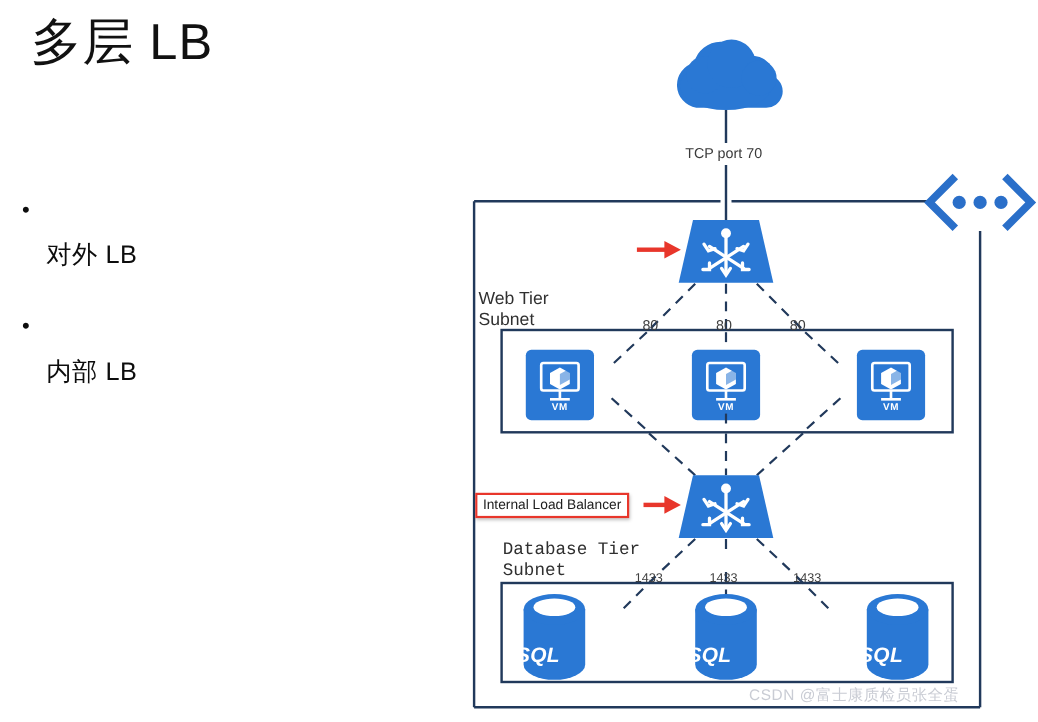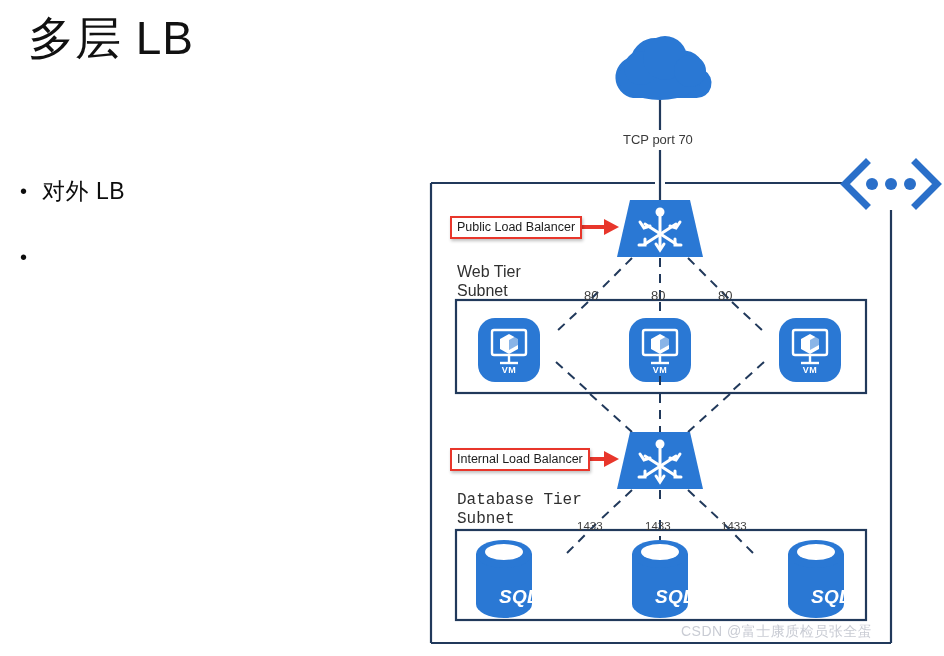--- a/index.html
+++ b/index.html
@@ -23,21 +23,21 @@
   #bullets{position:absolute;left:20px;top:175px;width:360px;}
   .bullet{
     display:flex;align-items:flex-start;
     font-size:23px;line-height:32px;color:#0d0d0d;
     margin-bottom:34px;
   }
   .bullet .dot{
     width:22px;flex:0 0 22px;
     font-size:20px;line-height:32px;text-align:left;color:#0d0d0d;
   }
-  .bullet .btext{letter-spacing:0.5px;}
+  .bullet .btext{letter-spacing:0.5px;margin-top:40px;}
 
   
   #diagram{position:absolute;left:0;top:0;width:944px;height:656px;pointer-events:none;}
   #diagram svg{display:block;}
 
   
   .dlabel{
     position:absolute;
     font-size:13px;color:#3a3a3a;
     white-space:nowrap;
@@ -60,35 +60,35 @@
     padding:2px 5px 3px 5px;
     font-size:12.5px;
     color:#1c1c1c;
     white-space:nowrap;
     box-shadow:1px 2px 3px rgba(0,0,0,0.25);
   }
   .vmbox{
     position:absolute;
     width:62px;height:64px;
     background:#2a78d4;
-    border-radius:17px;
+    border-radius:5px;
     display:flex;flex-direction:column;
     align-items:center;justify-content:center;
   }
   .vmbox .vmlabel{
     color:#ffffff;font-size:9px;font-weight:bold;
     letter-spacing:0.6px;margin-top:1px;
   }
   .sqlbox{
     position:absolute;
     width:70px;height:84px;
   }
   .sqlbox .sqltext{
     position:absolute;left:0;right:0;top:38px;
-    text-align:right;color:#ffffff;
+    text-align:left;color:#ffffff;
     font-size:19px;font-weight:bold;font-style:italic;
     letter-spacing:0.3px;
   }
   #watermark{
     position:absolute;left:681px;top:623px;
     font-size:14px;color:#c9ccd4;
     white-space:nowrap;
     letter-spacing:0.5px;
   }
 </style>
@@ -99,20 +99,21 @@
 
   <div id="title">多层 LB</div>
 
   <div id="bullets">
     <div class="bullet">
       <span class="dot">•</span>
       <span class="btext">对外 LB</span>
     </div>
     <div class="bullet">
       <span class="dot">•</span>
+      <span class="btext">内部 LB</span>
     </div>
   </div>
 
   <div id="diagram">
     <svg width="944" height="656" viewBox="0 0 944 656" xmlns="http://www.w3.org/2000/svg">
 
       <g>
         <path d="M633 98
                  a21 21 0 0 1 -2 -41
                  a25 25 0 0 1 24 -19
@@ -282,24 +283,23 @@
   </div>
   <div class="sqlbox" style="left:625px;top:548px;">
     <div class="sqltext">SQL</div>
   </div>
   <div class="sqlbox" style="left:781px;top:548px;">
     <div class="sqltext">SQL</div>
   </div>
 
   <div class="dlabel" style="left:623px;top:132px;">TCP port 70</div>
 
-  <div class="callout" style="left:450px;top:216px;">Public Load Balancer</div>
-  <div class="callout" style="left:450px;top:448px;">Internal Load Balancer</div>
-
-  <div class="tierlabel" style="left:457px;top:262px;">
+  <div class="callout" style="left:432px;top:448px;">Internal Load Balancer</div>
+
+  <div class="tierlabel" style="left:435px;top:262px;">
     <div>Web Tier</div>
     <div>Subnet</div>
   </div>
   <div class="tierlabel" style="left:457px;top:491px;font-family:Liberation Mono, monospace;">
     <div>Database Tier</div>
     <div>Subnet</div>
   </div>
 
   <div class="portlabel" style="left:584px;top:266px;">80</div>
   <div class="portlabel" style="left:651px;top:266px;">80</div>

